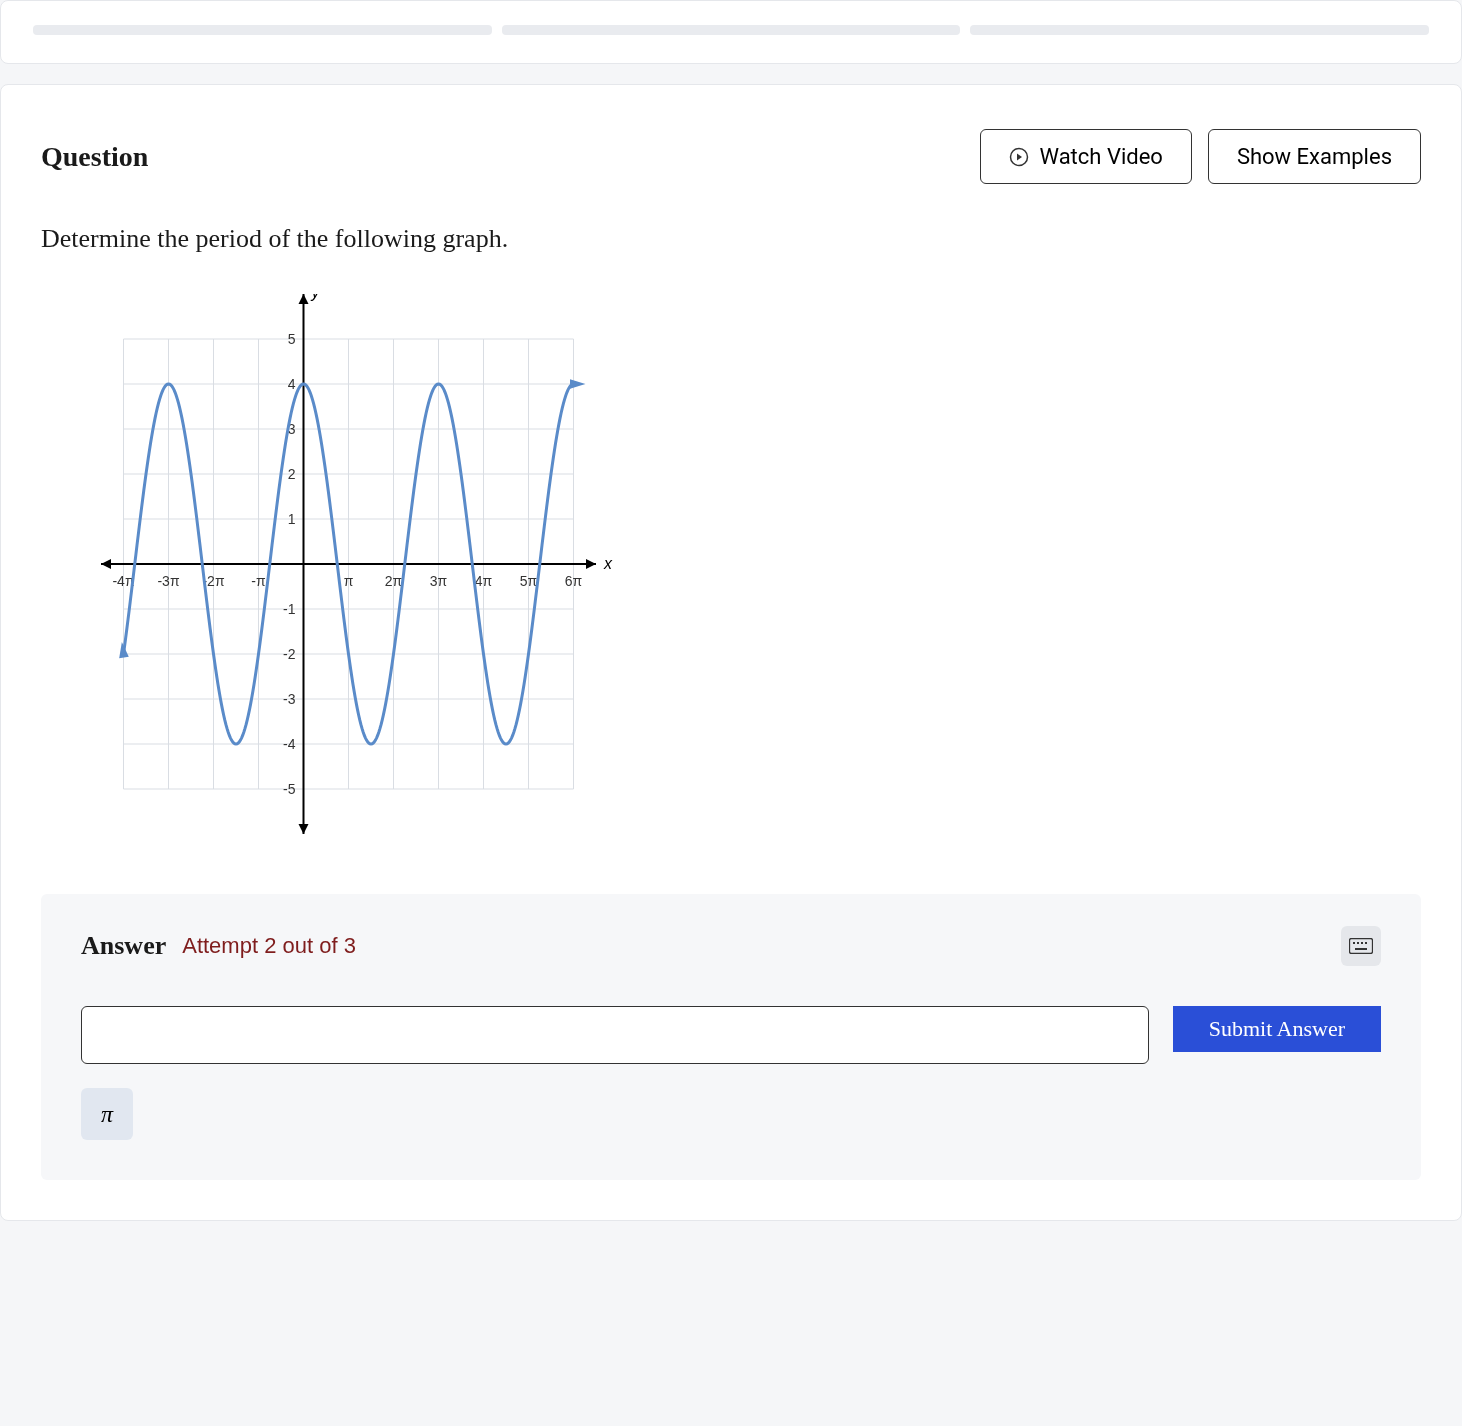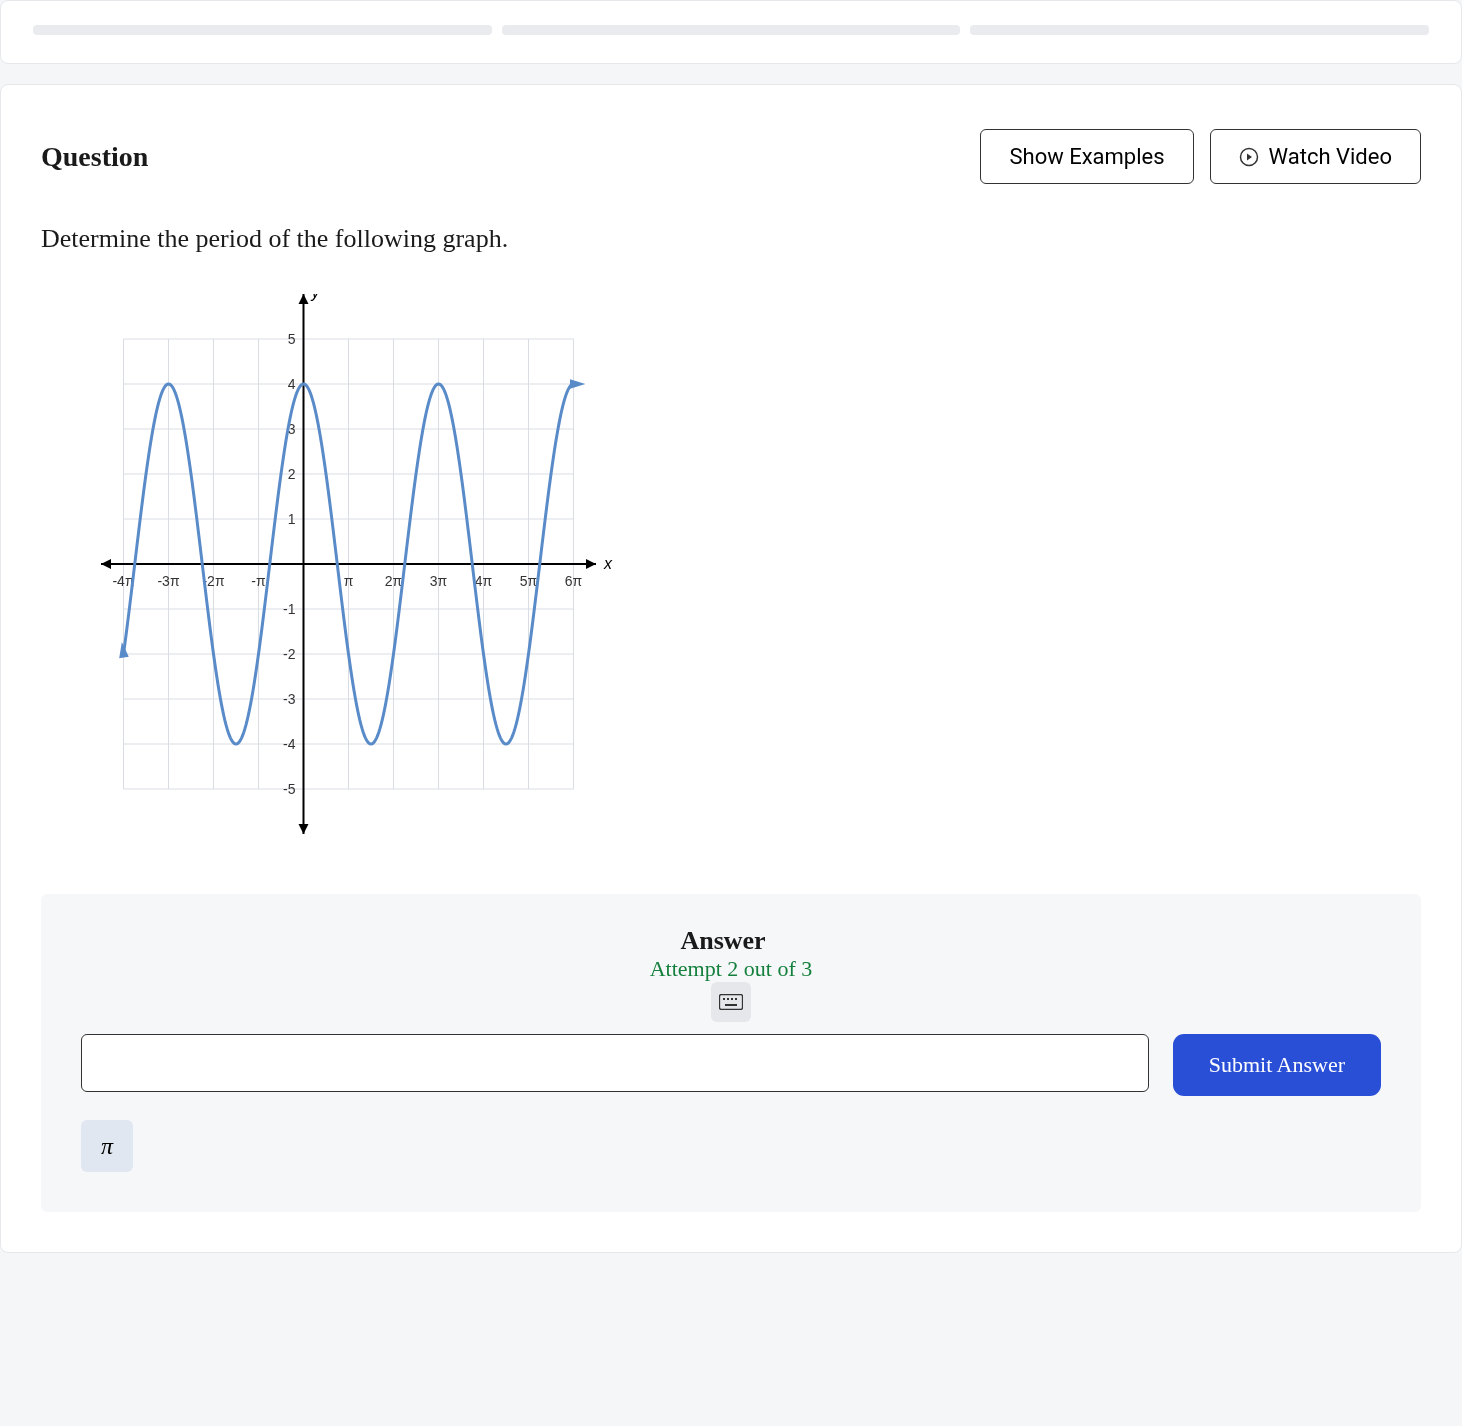--- a/index.html
+++ b/index.html
@@ -72,32 +72,31 @@
     margin-bottom: 60px;
   }
   .answer-section {
     background: #f6f7f9;
     border-radius: 6px;
     padding: 32px 40px 40px;
   }
   .answer-header {
     display: flex;
     align-items: center;
-    margin-bottom: 12px;
-    flex-direction: column;
+    margin-bottom: 40px;
   }
   .answer-label {
     font-family: Georgia, 'Times New Roman', serif;
     font-weight: bold;
     font-size: 26px;
     margin-right: 16px;
   }
   .attempt-text {
-    font-family: Liberation Serif, serif;
-    color: #15803d;
+    font-family: Liberation Sans, sans-serif;
+    color: #7f1d1d;
     font-size: 22px;
     flex: 1;
   }
   .kbd-btn {
     width: 40px;
     height: 40px;
     border-radius: 6px;
     background: #e5e7eb;
     border: none;
     cursor: pointer;
@@ -118,23 +117,23 @@
     border: 1.5px solid #333;
     border-radius: 6px;
     background: #fff;
     font-size: 20px;
     padding: 0 16px;
   }
   .submit-btn {
     background: #2a4fd7;
     color: #fff;
     border: none;
-    border-radius: 11px;
+    border-radius: 0;
     padding: 0 36px;
-    height: 62px;
+    height: 46px;
     font-family: Georgia, 'Times New Roman', serif;
     font-size: 22px;
     cursor: pointer;
     text-align: right;
   }
   .pi-btn {
     width: 52px;
     height: 52px;
     background: #e1e7f0;
     border: none;
@@ -154,29 +153,29 @@
     <div class="progress-seg"></div>
     <div class="progress-seg"></div>
     <div class="progress-seg"></div>
   </div>
 </div>
 
 <div class="question-card">
 
   <div class="q-header">
     <h1 class="q-title">Question</h1>
-    <button class="hdr-btn">
-      <span>Show Examples</span>
-    </button>
     <button class="hdr-btn">
       <svg width="20" height="20" viewBox="0 0 20 20">
         <circle cx="10" cy="10" r="8.5" fill="none" stroke="#333" stroke-width="1.5"></circle>
         <path d="M 8 6.5 L 13 10 L 8 13.5 Z" fill="#333"></path>
       </svg>
       <span>Watch Video</span>
+    </button>
+    <button class="hdr-btn">
+      <span>Show Examples</span>
     </button>
   </div>
 
   <div class="q-body">Determine the period of the following graph.</div>
 
   <div class="chart-wrap">
     <svg id="chart-svg" width="880" height="540">
         <line x1="22.5" y1="495" x2="22.5" y2="45" stroke="#d9dde3" stroke-width="1"></line>
         <line x1="67.5" y1="495" x2="67.5" y2="45" stroke="#d9dde3" stroke-width="1"></line>
         <line x1="112.5" y1="495" x2="112.5" y2="45" stroke="#d9dde3" stroke-width="1"></line>

